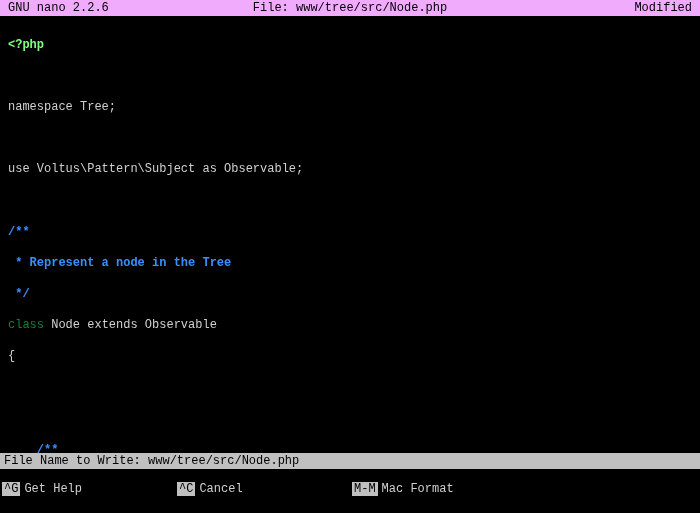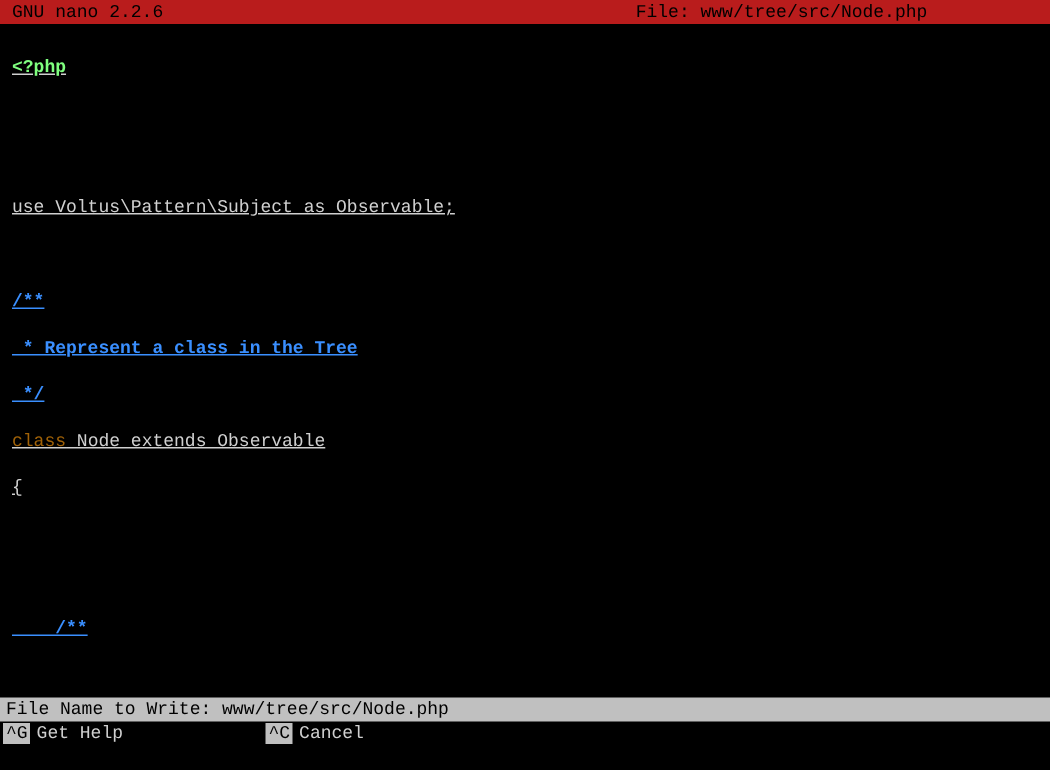--- a/index.html
+++ b/index.html
@@ -6,44 +6,44 @@
     body {
       width: 700px;
       height: 513px;
       background: #000;
       font-family: 'Courier New', monospace;
       font-size: 12px;
       overflow: hidden;
       position: relative;
     }
     .titlebar {
-      background: #b91c1c;
+      background: #f0abfc;
       color: #000;
       height: 16px;
       display: flex;
       justify-content: space-between;
       padding: 1px 8px;
       font-weight: normal;
     }
     .titlebar-left { flex: 1; }
     .titlebar-center { flex: 1; text-align: center; }
     .titlebar-right { flex: 1; text-align: right; }
     .editor {
       padding: 6px 8px;
       color: #d0d0d0;
       line-height: 1.3;
       white-space: pre;
     }
-    .ln { display: block; min-height: 1.3em; text-decoration: underline; }
+    .ln { display: block; min-height: 1.3em; }
     .kw-open { color: #7fff7f; font-weight: bold; }
-    .kw { color: #a16207; }
+    .kw { color: #15803d; }
     .cm { color: #3a8fff; font-weight: bold; }
     .prompt-area {
       position: absolute;
-      bottom: 32px;
+      bottom: 44px;
       left: 0;
       right: 0;
       background: #c0c0c0;
       color: #000;
       padding: 1px 4px;
       height: 16px;
     }
     .prompt-input {
       display: inline;
       background: #c0c0c0;
@@ -77,30 +77,32 @@
       min-width: 18px;
       display: inline-block;
     }
   </style>
 </head>
 <body>
 
 <div class="titlebar">
   <span class="titlebar-left">GNU nano 2.2.6</span>
   <span class="titlebar-center">File: www/tree/src/Node.php</span>
+  <span class="titlebar-right">Modified</span>
 </div>
 
 <div class="editor">
 <span class="ln"><span class="kw-open">&lt;?php</span></span>
 <span class="ln"></span>
+<span class="ln">namespace Tree;</span>
 <span class="ln"></span>
 <span class="ln">use Voltus\Pattern\Subject as Observable;</span>
 <span class="ln"></span>
 <span class="ln cm">/**</span>
-<span class="ln cm"> * Represent a class in the Tree</span>
+<span class="ln cm"> * Represent a node in the Tree</span>
 <span class="ln cm"> */</span>
 <span class="ln"><span class="kw">class</span><span> Node extends Observable</span></span>
 <span class="ln">{</span>
 <span class="ln"></span>
 <span class="ln"></span>
 <span class="ln cm">    /**</span>
 
 
 
 
@@ -124,14 +126,18 @@
 
 <div class="shortcuts">
   <div class="shortcut">
       <span class="shortcut-key">^G</span>
       <span>Get Help</span>
     </div>
   <div class="shortcut">
       <span class="shortcut-key">^C</span>
       <span>Cancel</span>
     </div>
+  <div class="shortcut">
+      <span class="shortcut-key">M-M</span>
+      <span>Mac Format</span>
+    </div>
   <div class="shortcut"></div>
 </div>
 
 </body></html>

